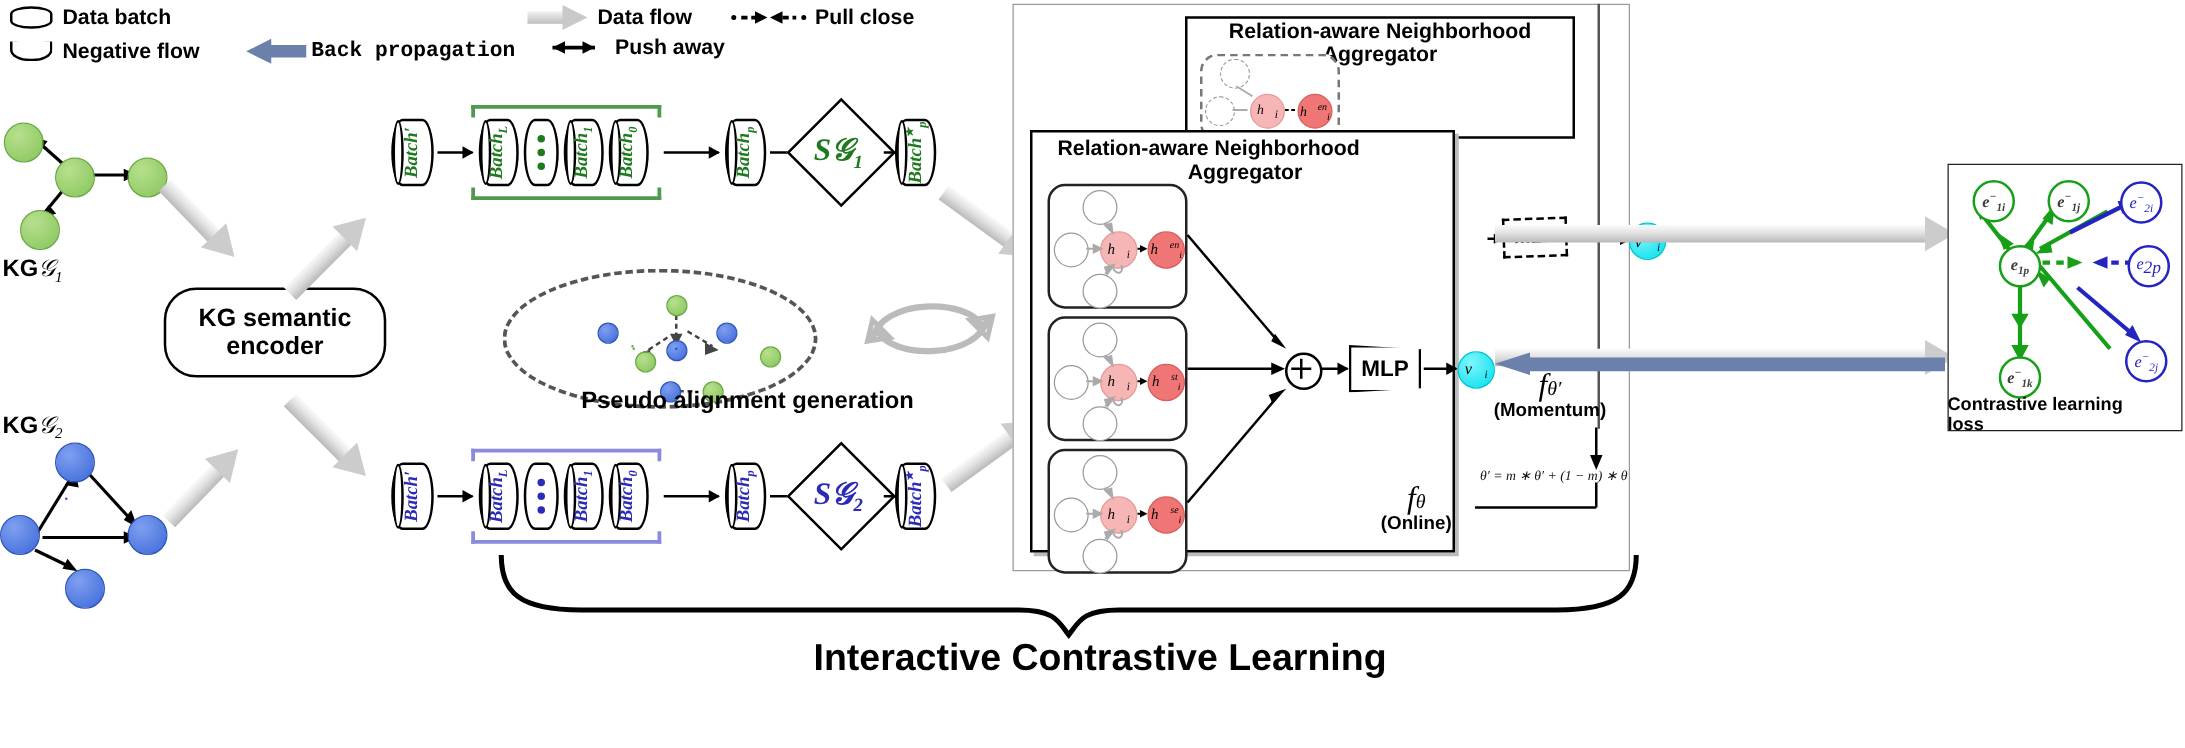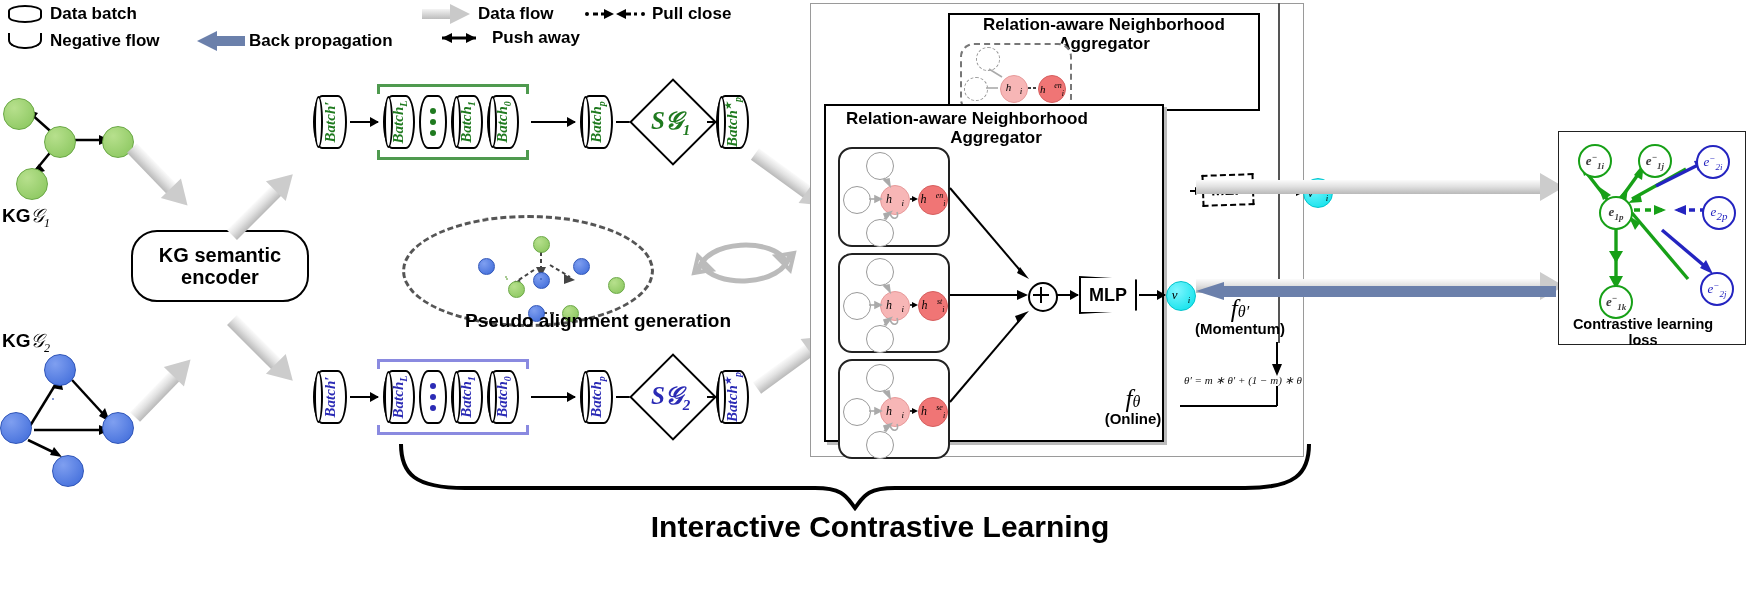--- a/index.html
+++ b/index.html
@@ -145,38 +145,38 @@
   #ema{left:1184px;top:374px;font-family:"Liberation Serif",serif;font-style:italic;
        font-size:11px;color:#111;white-space:nowrap;}
 
   
   #loss{left:1558px;top:131px;width:186px;height:212px;border:1.5px solid #222;background:#fff;}
   .ecirc{position:absolute;width:34px;height:34px;border-radius:50%;background:#fff;
        display:flex;align-items:center;justify-content:center;box-sizing:border-box;}
   .ecirc.g{border:2px solid #17a017;color:#404040;font-weight:bold;}
   .ecirc.b{border:2px solid #2424c0;color:#2424c0;}
   .elab{font-family:"Liberation Serif",serif;font-style:italic;font-size:13px;}
-  #loss-cap{left:1558px;top:316px;width:170px;text-align:center;font-size:14.5px;font-weight:bold;}
+  #loss-cap{left:1558px;top:316px;width:170px;font-size:14.5px;font-weight:bold;}
 
   
   #icl-cap{left:600px;top:510px;width:560px;text-align:center;font-size:30px;font-weight:bold;}
 </style>
 </head>
 <body>
 
 <div class="abs" id="legend">
   <div class="lg-row" style="left:0;top:0;">
     <span class="cyl-ico"></span>
     <span class="lg-label" style="margin-left:8px;">Data batch</span>
   </div>
   <div class="lg-row" style="left:0;top:27px;">
     <span class="queue-ico"></span>
     <span class="lg-label" style="margin-left:8px;">Negative flow</span>
   </div>
-  <div class="lg-row" style="left:189px;top:27px;">
+  <div class="lg-row" style="left:189px;top:27px;font-family:Liberation Mono, monospace;">
     <span class="bp-ico"></span>
     <span class="lg-label" style="margin-left:4px;">Back propagation</span>
   </div>
   <div class="lg-row" style="left:414px;top:0;">
     <span class="flow-ico"></span>
     <span class="lg-label" style="margin-left:8px;">Data flow</span>
   </div>
   <div class="lg-row" style="left:424px;top:24px;text-align:center;">
     <svg width="54" height="16">
       <line x1="10" y1="8" x2="44" y2="8" stroke="#000" stroke-width="3"></line>
@@ -603,21 +603,21 @@
 <div class="ecirc g abs" style="left:1599px;top:285px;">
   <span class="elab"><span>e</span><sup style="font-size:9px;">−</sup><sub style="font-size:9px;">1k</sub></span>
 </div>
 <div class="ecirc g abs" style="left:1599px;top:196px;">
   <span class="elab"><span>e</span><sub style="font-size:9px;">1p</sub></span>
 </div>
 <div class="ecirc b abs" style="left:1696px;top:145px;">
   <span class="elab"><span>e</span><sup style="font-size:9px;">−</sup><sub style="font-size:9px;">2i</sub></span>
 </div>
 <div class="ecirc b abs" style="left:1702px;top:196px;">
-  <span class="elab"><span>e</span><sub style="font-size:11px;">2p</sub></span>
+  <span class="elab"><span>e</span><sub style="font-size:14px;">2p</sub></span>
 </div>
 <div class="ecirc b abs" style="left:1700px;top:272px;text-align:right;">
   <span class="elab"><span>e</span><sup style="font-size:9px;">−</sup><sub style="font-size:9px;">2j</sub></span>
 </div>
 <div class="abs" id="loss-cap">Contrastive learning loss</div>
 
 <svg class="abs" style="left:395px;top:440px;" width="920" height="72">
   <path d="M6,4 C6,34 20,48 70,48 L420,48 C450,48 452,58 460,68
            C468,58 470,48 500,48 L850,48 C900,48 914,34 914,4" fill="none" stroke="#000" stroke-width="4"></path>
 </svg>

